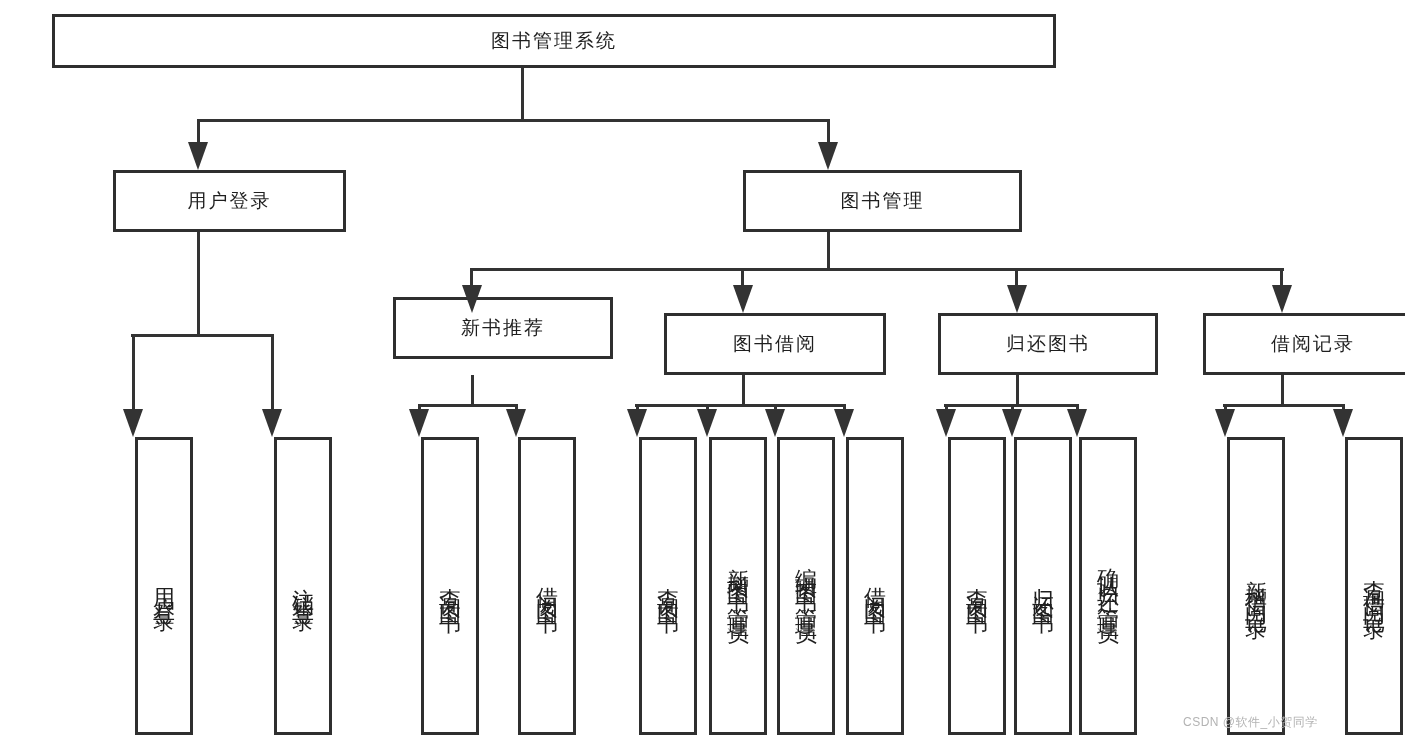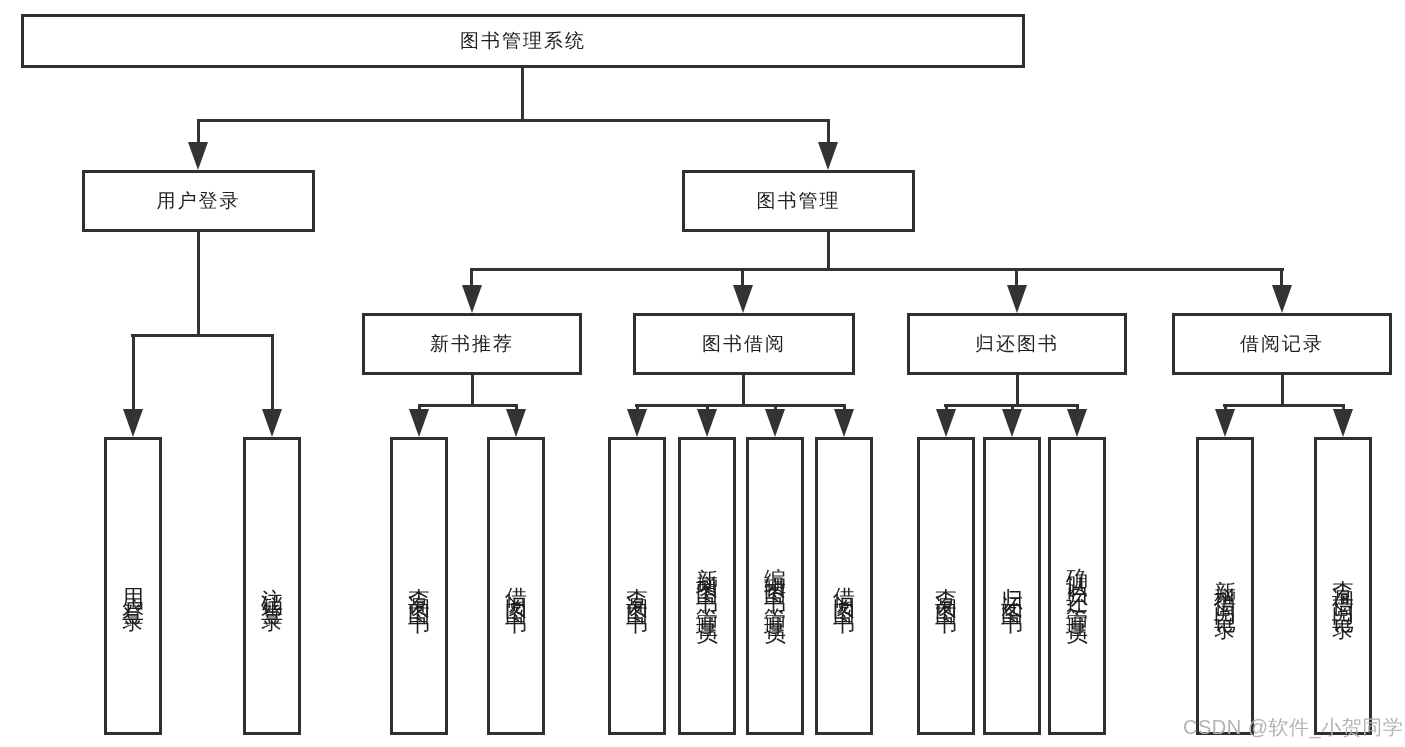--- a/index.html
+++ b/index.html
@@ -13,59 +13,60 @@
   body{font-family:"Liberation Sans","DejaVu Sans",sans-serif;}
   .canvas{
     position:relative;width:1405px;height:747px;background:var(--bg);
     overflow:hidden;
   }
   .box{
     position:absolute;box-sizing:border-box;background:#fff;
     border:3px solid var(--border);
     display:flex;align-items:center;justify-content:center;
     color:var(--text);
+    margin-left:31px;
   }
   .hbox{font-size:19px;letter-spacing:2px;}
   .leaf{width:58px;top:437px;height:298px;}
   .leaf .vtext{
     writing-mode:vertical-rl;text-orientation:mixed;
     font-size:22px;letter-spacing:8px;line-height:1;
     color:var(--text);
   }
   .line{position:absolute;background:var(--line);}
   .arrow{
     position:absolute;width:0;height:0;
     border-left:10px solid transparent;
     border-right:10px solid transparent;
     border-top:28px solid var(--line);
   }
   .watermark{
     position:absolute;left:1183px;top:714px;z-index:10;
-    font-size:20px;color:var(--watermark);letter-spacing:0.5px;
+    font-size:12px;color:var(--watermark);letter-spacing:0.5px;
     white-space:nowrap;
   }
 </style>
 </head>
 <body>
 
 <div class="canvas">
 
   <div class="box hbox" style="left:21px;top:14px;width:1004px;height:54px;">
     <span>图书管理系统</span>
   </div>
 
   <div class="box hbox" style="left:82px;top:170px;width:233px;height:62px;">
     <span>用户登录</span>
   </div>
 
-  <div class="box hbox" style="left:682px;top:170px;width:233px;height:62px;">
+  <div class="box hbox" style="left:712px;top:170px;width:279px;height:62px;">
     <span>图书管理</span>
   </div>
 
-  <div class="box hbox" style="left:362px;top:313px;width:220px;height:62px;">
+  <div class="box hbox" style="left:362px;top:297px;width:220px;height:62px;">
     <span>新书推荐</span>
   </div>
 
   <div class="box hbox" style="left:633px;top:313px;width:222px;height:62px;">
     <span>图书借阅</span>
   </div>
 
   <div class="box hbox" style="left:907px;top:313px;width:220px;height:62px;">
     <span>归还图书</span>
   </div>

